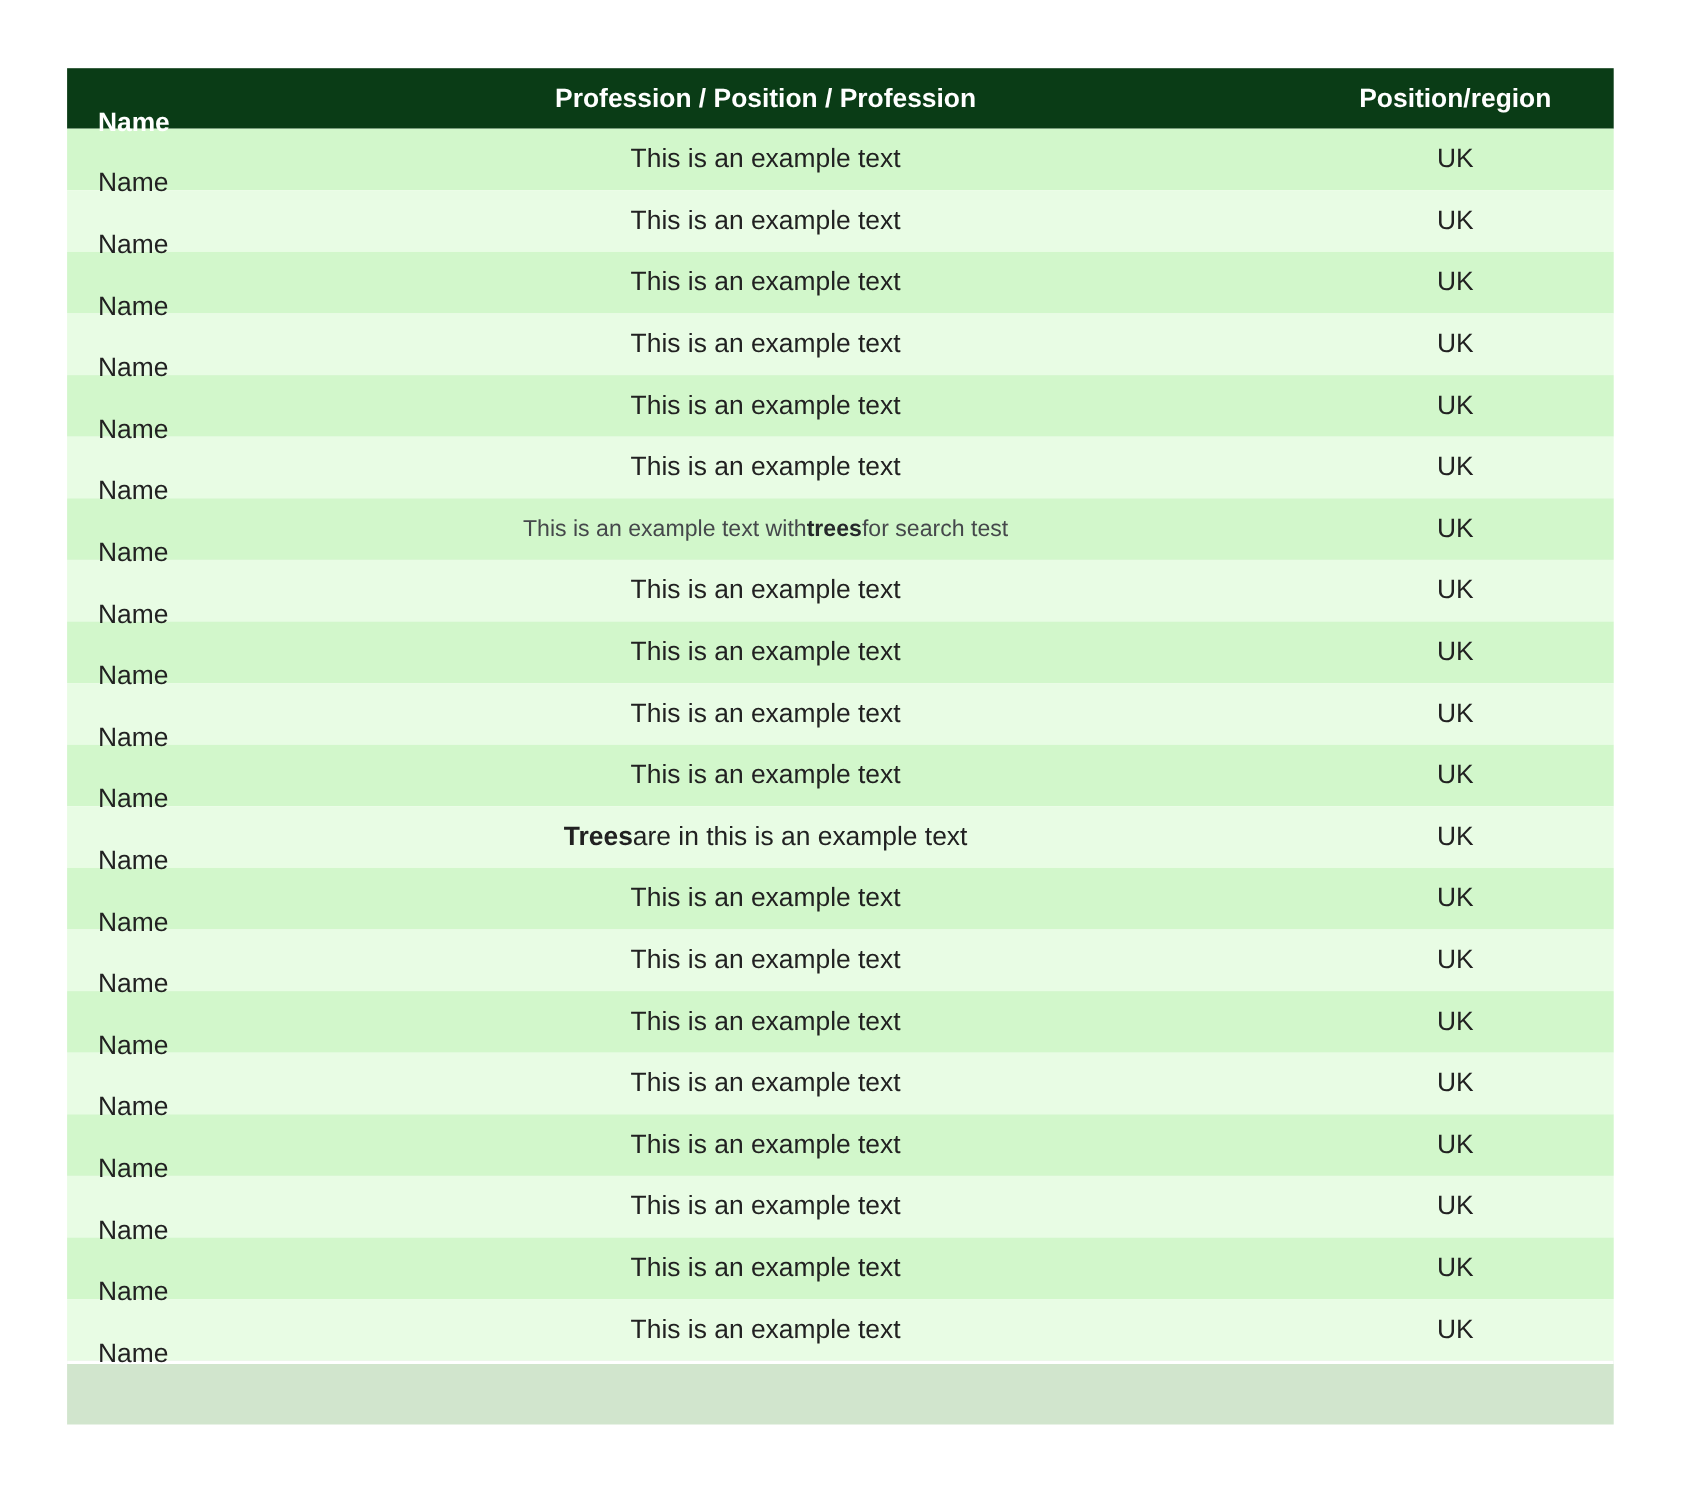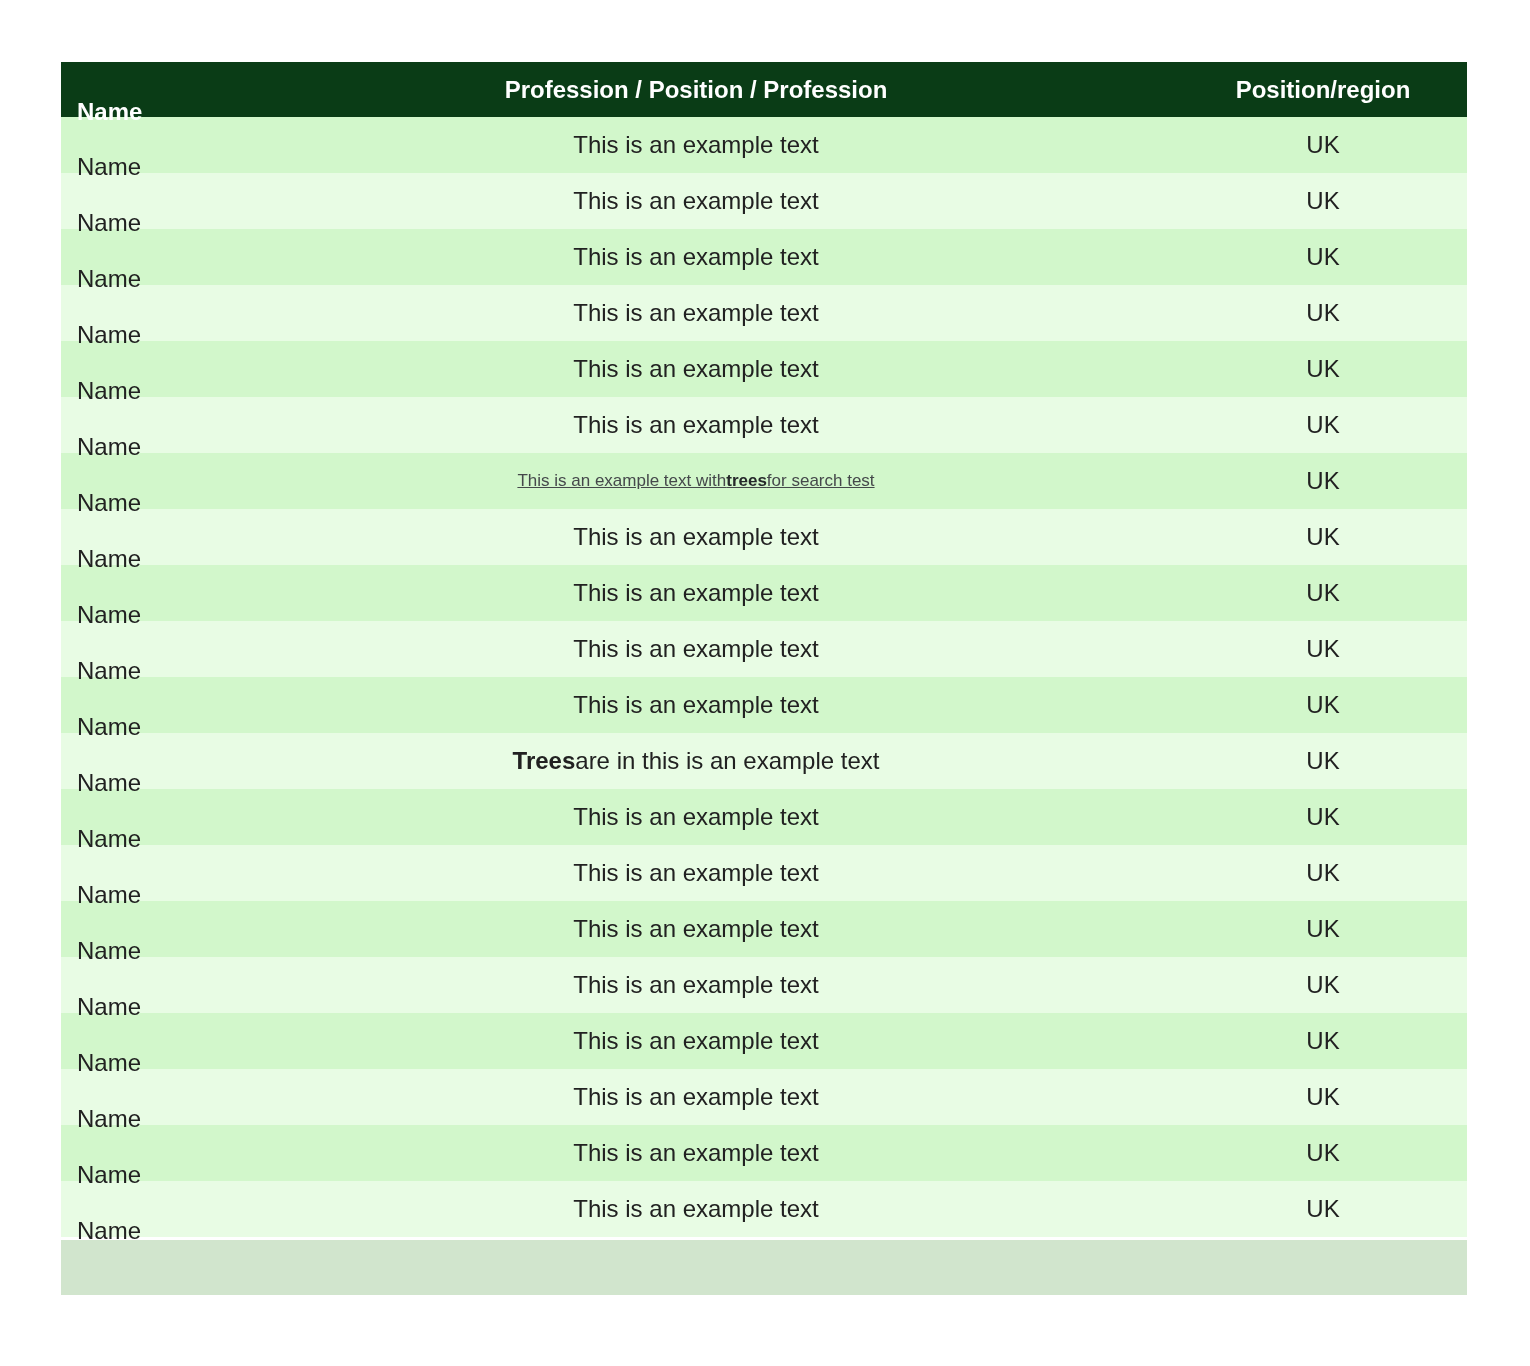--- a/index.html
+++ b/index.html
@@ -13,26 +13,26 @@
   }
   .thead{
     display:flex;height:55px;background:#0a3c16;color:#ffffff;
     font-weight:bold;font-size:24px;
   }
   .row{display:flex;height:56px;font-size:24px;}
   .tbody .row:nth-child(odd){background:#d2f7cb;}
   .tbody .row:nth-child(even){background:#e8fce4;}
   .cell{display:flex;align-items:center;min-width:0;}
   .col-name{
-    width:152px;box-sizing:border-box;padding-left:16px;
+    width:152px;box-sizing:border-box;padding-left:28px;
     justify-content:flex-start;flex-shrink:0;margin-top:44px;
   }
   .col-aff{width:966px;justify-content:center;text-align:center;flex-shrink:0;}
   .col-country{width:288px;justify-content:center;flex-shrink:0;}
-  .row.muted .col-aff{font-size:17px;color:#45484b;text-decoration:underline;}
+  .row.muted .col-aff{font-size:21px;color:#45484b;}
   .row.muted .col-aff b{color:#25282a;}
   .col-aff b{font-weight:bold;}
   .tfoot{
     height:55px;background:#d1e5cd;border-top:3px solid #ffffff;
   }
 </style>
 </head>
 <body>
 
 <div class="table">

